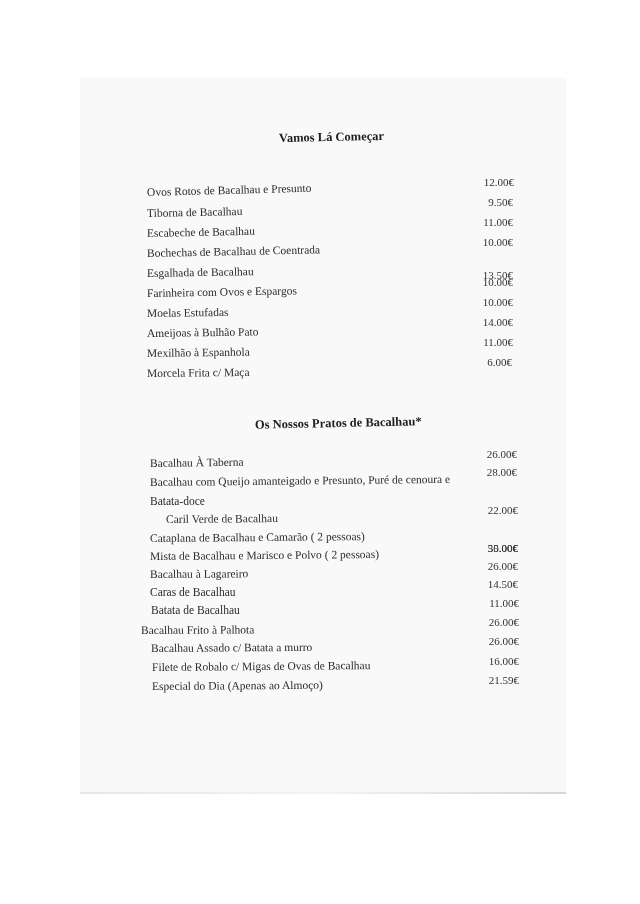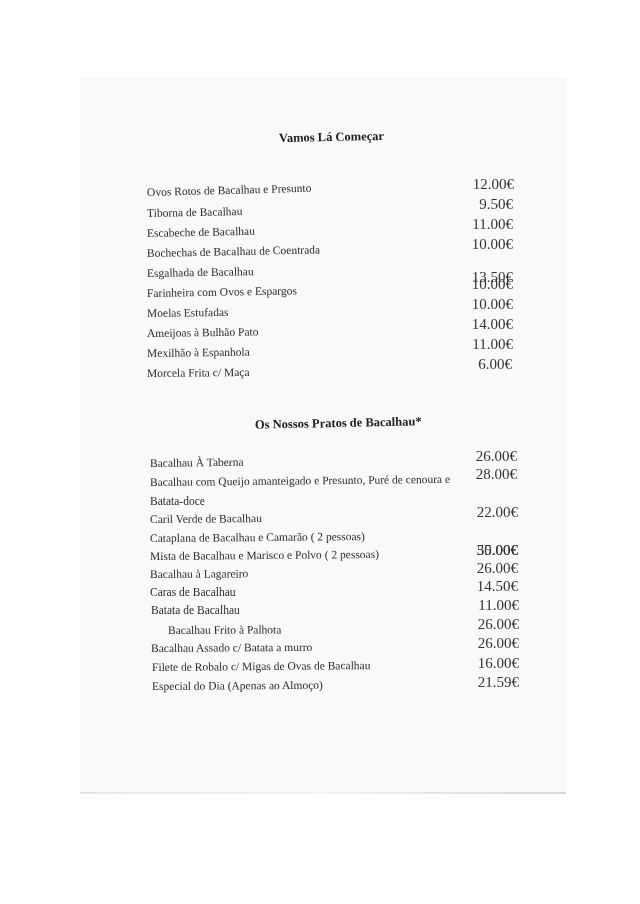--- a/index.html
+++ b/index.html
@@ -18,21 +18,21 @@
   }
   .section-title {
     position: absolute; font-weight: bold; font-size: 12.5px; color: #1e1e1e;
     white-space: nowrap; transform: rotate(-1.2deg);
   }
   .item-name {
     position: absolute; left: 147px; font-size: 11.5px; white-space: nowrap; color: #2b2b2b;
     transform-origin: left center;
   }
   .item-price {
-    position: absolute; font-size: 15px; white-space: nowrap; color: #333;
+    position: absolute; font-size: 11px; white-space: nowrap; color: #333;
     text-align: right; width: 60px;
   }
 </style>
 </head>
 <body>
 
 <div class="paper"></div>
 
 <div class="section-title" style="left:279px; top:130px;">Vamos Lá Começar</div>
 
@@ -71,39 +71,39 @@
 <div class="section-title" style="left:255px; top:416px;">Os Nossos Pratos de Bacalhau*</div>
 
 <div>
   <div class="item-name" style="left:150px; top:457px; transform:rotate(-0.8deg);">Bacalhau À Taberna</div>
   <div class="item-price" style="left:457px; top:448px;">26.00€</div>
 
   <div class="item-name" style="left:150px; top:476px; transform:rotate(-0.6deg);">Bacalhau com Queijo amanteigado e Presunto, Puré de cenoura e</div>
   <div class="item-price" style="left:457px; top:466px;">28.00€</div>
   <div class="item-name" style="left:150px; top:495px;">Batata-doce</div>
 
-  <div class="item-name" style="left:150px; top:513px; transform:rotate(-0.5deg);">Caril Verde de Bacalhau</div>
+  <div class="item-name" style="left:166px; top:513px; transform:rotate(-0.5deg);">Caril Verde de Bacalhau</div>
   <div class="item-price" style="left:458px; top:504px;">22.00€</div>
 
   <div class="item-name" style="left:150px; top:532px; transform:rotate(-0.5deg);">Cataplana de Bacalhau e Camarão ( 2 pessoas)</div>
   <div class="item-price" style="left:458px; top:542px;">35.00€</div>
 
   <div class="item-name" style="left:150px; top:550px; transform:rotate(-0.5deg);">Mista de Bacalhau e Marisco e Polvo ( 2 pessoas)</div>
   <div class="item-price" style="left:458px; top:542px;">50.00€</div>
 
   <div class="item-name" style="left:150px; top:568px; transform:rotate(-0.4deg);">Bacalhau à Lagareiro</div>
   <div class="item-price" style="left:458px; top:560px;">26.00€</div>
 
   <div class="item-name" style="left:150px; top:586px;">Caras de Bacalhau</div>
   <div class="item-price" style="left:458px; top:578px;">14.50€</div>
 
   <div class="item-name" style="left:151px; top:604px;">Batata de Bacalhau</div>
   <div class="item-price" style="left:459px; top:597px;">11.00€</div>
 
-  <div class="item-name" style="left:168px; top:624px; transform:rotate(-0.3deg);">Bacalhau Frito à Palhota</div>
+  <div class="item-name" style="left:141px; top:624px; transform:rotate(-0.3deg);">Bacalhau Frito à Palhota</div>
   <div class="item-price" style="left:459px; top:616px;">26.00€</div>
 
   <div class="item-name" style="left:151px; top:642px; transform:rotate(-0.4deg);">Bacalhau Assado c/ Batata a murro</div>
   <div class="item-price" style="left:459px; top:635px;">26.00€</div>
 
   <div class="item-name" style="left:152px; top:661px; transform:rotate(-0.5deg);">Filete de Robalo c/ Migas de Ovas de Bacalhau</div>
   <div class="item-price" style="left:459px; top:655px;">16.00€</div>
 
   <div class="item-name" style="left:152px; top:680px; transform:rotate(-0.4deg);">Especial do Dia (Apenas ao Almoço)</div>
   <div class="item-price" style="left:459px; top:674px;">21.59€</div>

